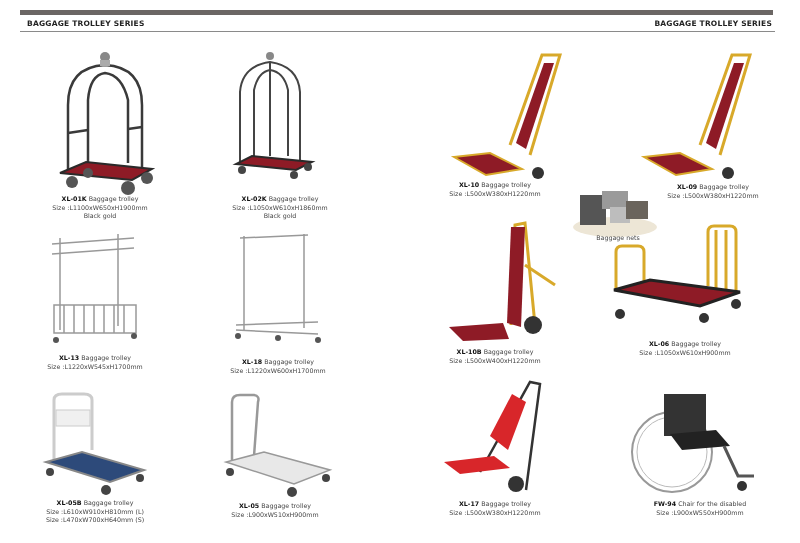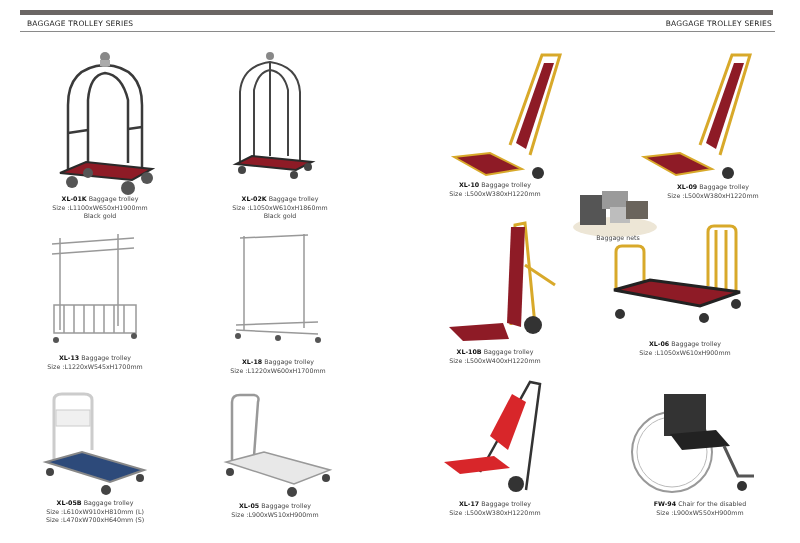--- a/index.html
+++ b/index.html
@@ -1,20 +1,20 @@
 <!DOCTYPE html>
 <html><head>
 <meta charset="utf-8">
 <style>
   html, body { margin:0; padding:0; background:#ffffff; }
   body { width:800px; height:543px; position:relative; overflow:hidden; font-family:"DejaVu Sans", sans-serif; color:#333; }
   .topbar { position:absolute; top:10px; height:5px; background:#6b6664; }
   .topbar.left { left:20px; width:380px; }
   .topbar.right { left:400px; width:373px; }
-  .header-title { position:absolute; top:19px; font-size:7.5px; font-weight:normal; color:#222; letter-spacing:0.2px; }
+  .header-title { position:absolute; top:19px; font-size:7.5px; font-weight:bold; color:#222; letter-spacing:0.2px; }
   .header-title.left { left:27px; }
   .header-title.right { right:28px; }
   .rule { position:absolute; top:31px; height:1px; background:#8a8a8a; }
   .rule.left { left:20px; width:380px; }
   .rule.right { left:400px; width:375px; }
 
   .product { position:absolute; }
   .caption { position:absolute; text-align:center; font-size:6.3px; line-height:8.6px; color:#444; white-space:nowrap; }
   .caption .code { font-weight:bold; color:#111; }
   svg { position:absolute; overflow:visible; }

